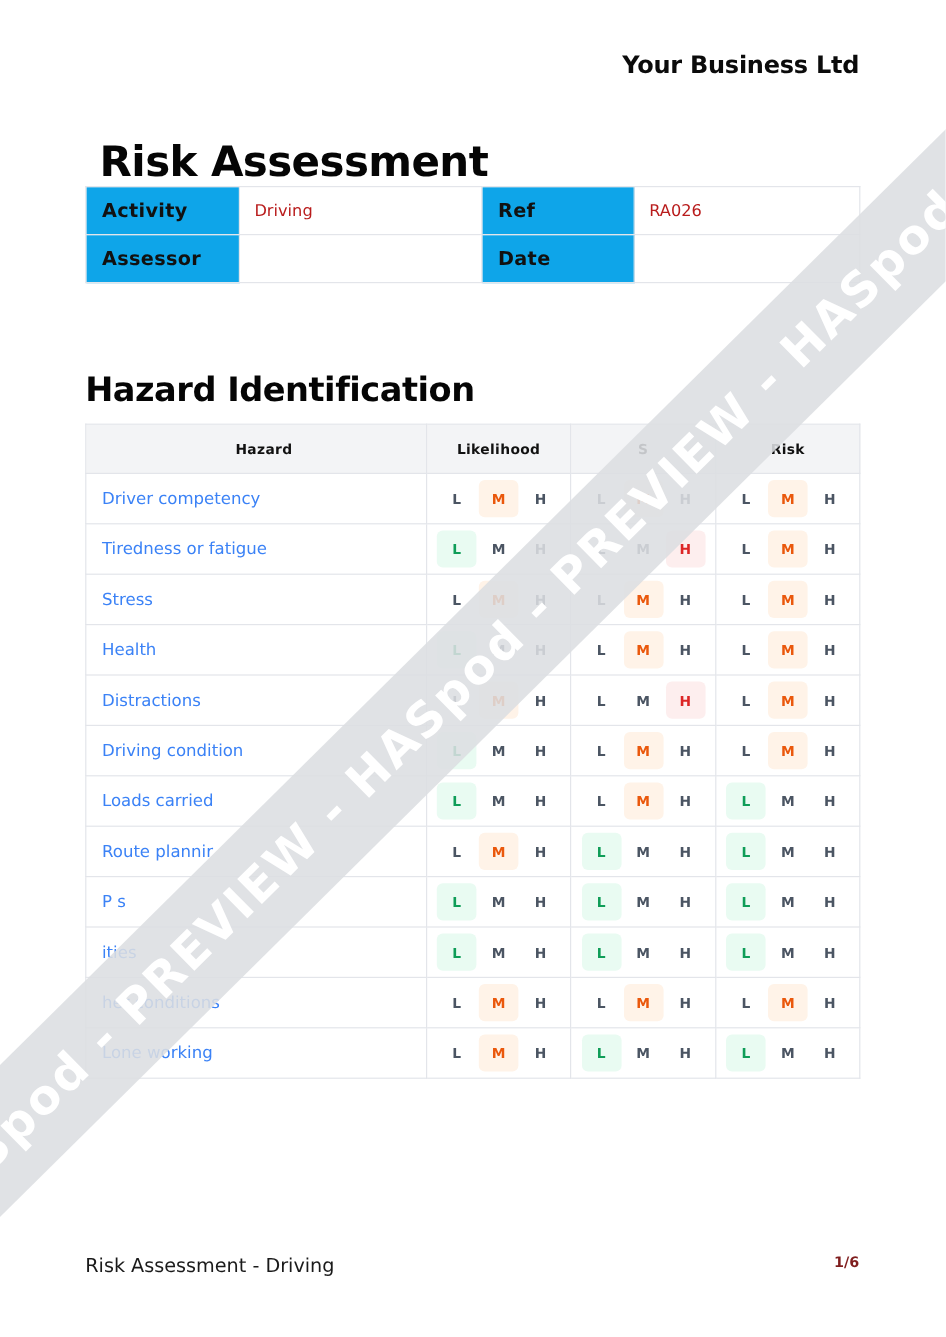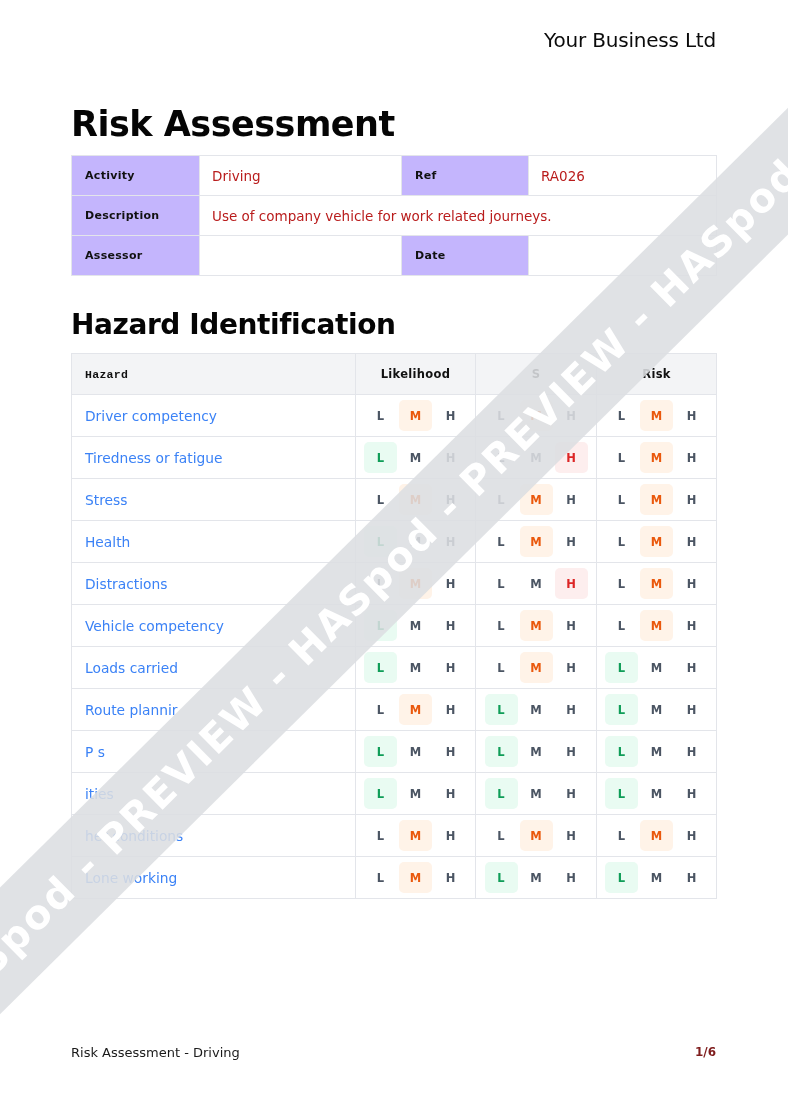--- a/index.html
+++ b/index.html
@@ -1,52 +1,52 @@
 <!DOCTYPE html>
 <html><head>
   <meta charset="utf-8">
   <style>
     html, body { margin: 0; padding: 0; }
     body {
       width: 788px; height: 1114px; background: #ffffff; position: relative; overflow: hidden;
       font-family: "DejaVu Sans", sans-serif; color: #111;
     }
     .business {
-      position: absolute; right: 72px; top: 28px;
-      font-family: "DejaVu Sans", sans-serif; font-weight: 400; font-size: 20px; color: #0b0b0b;
+      position: absolute; right: 72px; top: 42px;
+      font-family: "DejaVu Sans", sans-serif; font-weight: 700; font-size: 20px; color: #0b0b0b;
       letter-spacing: -0.2px;
     }
     .h1 {
-      position: absolute; left: 71px; top: 104px; margin: 0;
+      position: absolute; left: 71px; top: 104px; margin: 12px;
       font-family: "DejaVu Sans", sans-serif; font-weight: 700; font-size: 35px; letter-spacing: -0.5px; color: #050505;
     }
     .h2 {
       position: absolute; left: 71px; top: 308px; margin: 0;
       font-family: "DejaVu Sans", sans-serif; font-weight: 700; font-size: 28px; letter-spacing: -0.4px; color: #050505;
     }
     table { border-collapse: collapse; position: absolute; table-layout: fixed; }
     td, th { border: 1.5px solid #e3e5ea; padding: 0; }
     .info { left: 71px; top: 155px; width: 645px; }
     .info td { height: 39px; font-size: 13.5px; vertical-align: middle; }
-    .info .lbl { background: #c4b5fd; font-weight: 700; font-size: 11px; padding-left: 13px; color: #111; letter-spacing: 0.3px; }
+    .info .lbl { background: #0ea5e9; font-weight: 700; font-size: 16px; padding-left: 13px; color: #111; letter-spacing: 0.3px; }
     .info .val { padding-left: 12px; color: #b91c1c; font-size: 13.5px; }
     .hz { left: 71px; top: 353px; width: 645px; }
     .hz th { background: #f3f4f6; height: 40px; font-size: 11.5px; font-weight: 700; color: #111; letter-spacing: 0.3px; }
-    .hz th.hname { text-align: left; padding-left: 13px; font-family: Liberation Mono, monospace; }
+    .hz th.hname { text-align: center; padding-left: 13px; }
     .hz td { height: 41px; }
     .hz td.hname { padding-left: 13px; font-size: 13.8px; color: #3b82f6; }
     .rating { display: flex; justify-content: center; gap: 2px; }
     .b {
       width: 33px; height: 31px; border-radius: 5px; display: flex; align-items: center; justify-content: center;
       font-size: 11.5px; font-weight: 700; color: #4b5563;
     }
     .b.selL { background: #e9fbf2; color: #0f9d58; }
     .b.selM { background: #fff3e8; color: #ea580c; }
     .b.selH { background: #fdeeee; color: #dc2626; }
-    .footer-left { position: absolute; left: 71px; top: 1045px; font-size: 13px; color: #1a1a1a; }
+    .footer-left { position: absolute; left: 71px; top: 1045px; font-size: 16px; color: #1a1a1a; }
     .footer-right { position: absolute; right: 72px; top: 1045px; font-size: 12px; font-weight: 700; color: #7f1d1d; }
     .watermark {
       position: absolute; left: 394px; top: 561px; width: 1400px; height: 90px;
       margin-left: -700px; margin-top: -45px;
       background: rgba(220, 222, 225, 0.88);
       transform: rotate(-44.7deg);
       display: flex; align-items: center; justify-content: center;
       color: #ffffff; font-weight: 700; font-size: 40px; letter-spacing: 2px; white-space: nowrap;
       font-family: "DejaVu Sans", sans-serif;
       pointer-events: none;
@@ -64,24 +64,20 @@
       <col style="width:202px">
       <col style="width:127px">
       <col style="width:188px">
     </colgroup>
   <tbody>
       <tr>
     <td class="lbl">Activity</td>
     <td class="val">Driving</td>
     <td class="lbl">Ref</td>
     <td class="val">RA026</td>
-  </tr>
-  <tr>
-    <td class="lbl">Description</td>
-    <td class="val" colspan="3">Use of company vehicle for work related journeys.</td>
   </tr>
   <tr>
     <td class="lbl">Assessor</td>
     <td class="val"></td>
     <td class="lbl">Date</td>
     <td class="val"></td>
   </tr>
 </tbody>
   </table>
 
@@ -217,21 +213,21 @@
         </td>
         <td>
           <div class="rating">
             <span class="b">L</span>
             <span class="b selM">M</span>
             <span class="b">H</span>
           </div>
         </td>
       </tr>
       <tr>
-        <td class="hname">Vehicle competency</td>
+        <td class="hname">Driving condition</td>
         <td>
           <div class="rating">
             <span class="b selL">L</span>
             <span class="b">M</span>
             <span class="b">H</span>
           </div>
         </td>
         <td>
           <div class="rating">
             <span class="b">L</span>

